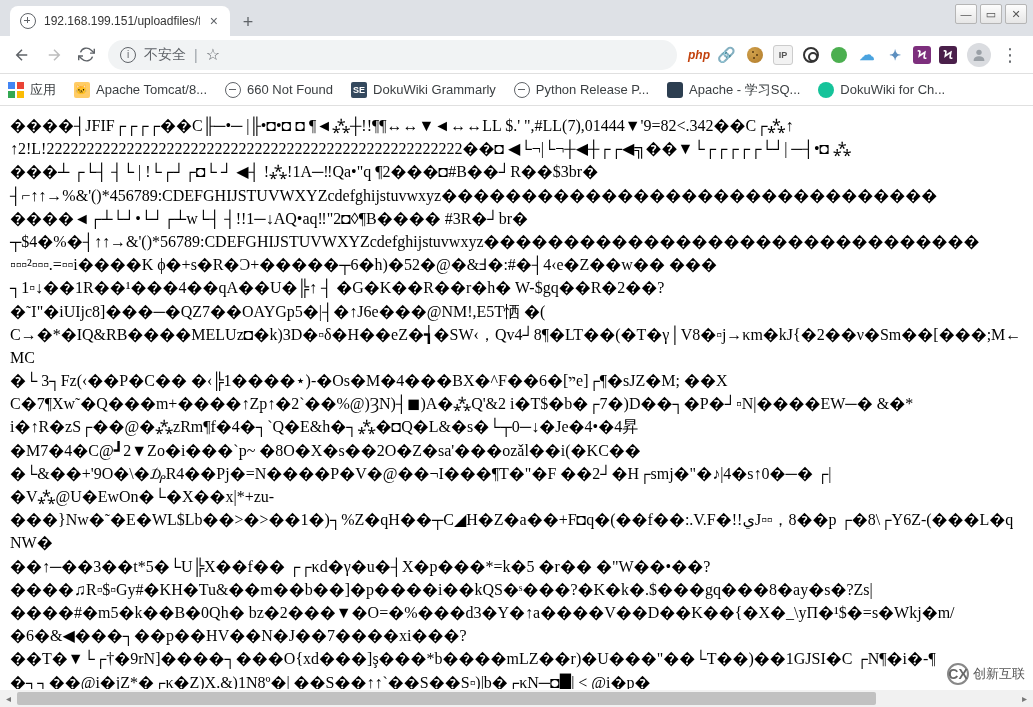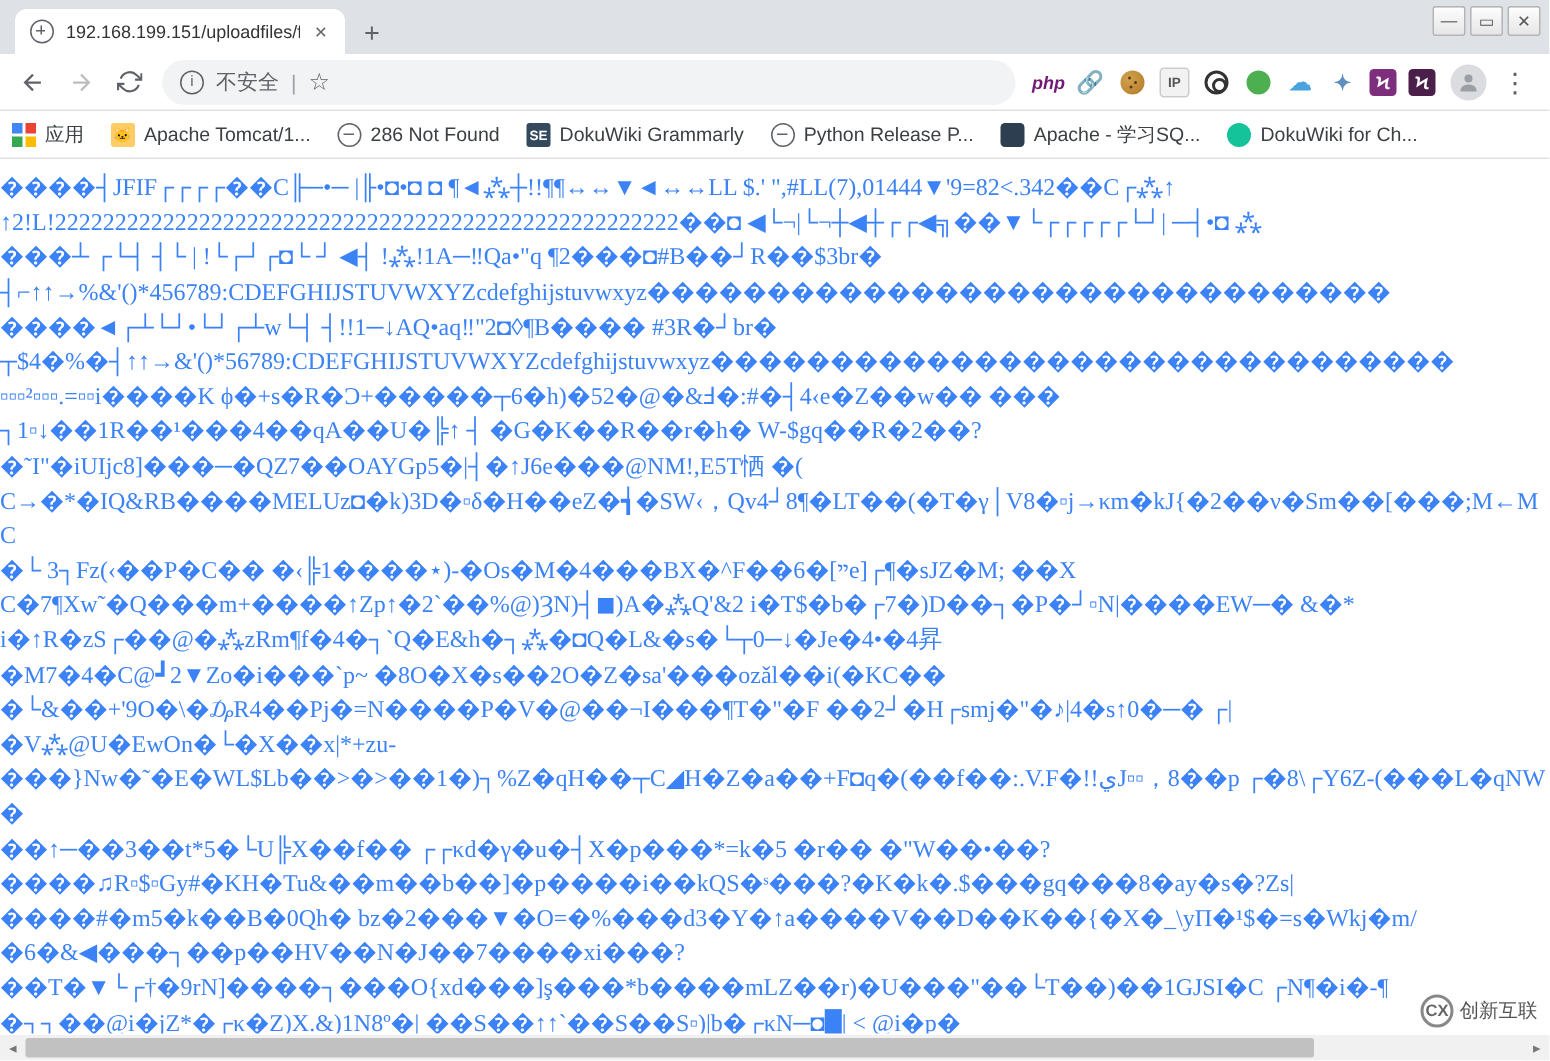--- a/index.html
+++ b/index.html
@@ -25,21 +25,21 @@
 .tb-btn.disabled { color: #bdbdbd; }
 .omnibox { flex: 1; height: 30px; background: #f1f3f4; border-radius: 15px; display: flex; align-items: center; padding: 0 12px; gap: 8px; margin: 0 8px 0 4px; font-size: 14px; color: #202124; }
 .omni-info { width: 16px; height: 16px; border: 1.5px solid #5f6368; border-radius: 50%; display: inline-flex; align-items: center; justify-content: center; font-size: 10px; color: #5f6368; flex-shrink: 0; }
 .omni-insecure { color: #5f6368; font-size: 14px; text-align: center; }
 .omni-sep { color: #9aa0a6; }
 .omni-url { overflow: hidden; white-space: nowrap; text-overflow: ellipsis; flex: 1; }
 .omni-star { color: #5f6368; font-size: 16px; cursor: pointer; }
 
 .ext-row { display: flex; align-items: center; gap: 8px; }
 .ext-icon { width: 20px; height: 20px; display: flex; align-items: center; justify-content: center; font-size: 11px; font-weight: bold; border-radius: 3px; }
-.ext-php { color: #701a75; font-size: 12px; font-style: italic; font-weight: bold; }
+.ext-php { color: #c2410c; font-size: 12px; font-style: italic; font-weight: bold; }
 .ext-link { color: #9aa0a6; font-size: 15px; }
 .ext-cookie { background: radial-gradient(circle at 35% 35%, #d2a24c, #b07a2a); border-radius: 50%; width: 16px; height: 16px; position:relative; }
 .ext-cookie::after{content:"";position:absolute;width:2px;height:2px;background:#5a3b12;border-radius:50%;top:4px;left:5px;box-shadow:4px 3px 0 #5a3b12,1px 6px 0 #5a3b12;}
 .ext-ip { background: #f2f2f2; color: #555; border: 1px solid #ccc; font-size: 9px; padding:1px 2px; border-radius:3px;text-align:center;}
 .ext-target { width:16px;height:16px;border:2px solid #333;border-radius:50%;position:relative;}
 .ext-target::after{content:"";position:absolute;top:3px;left:3px;width:6px;height:6px;border:2px solid #333;border-radius:50%;}
 .ext-green { width:16px;height:16px;background:#4caf50;border-radius:50%; }
 .ext-cloud { color:#4aa3df;font-size:15px; }
 .ext-bird { color:#5d8fbf;font-size:14px; }
 .ext-s1 { background:#7d2f7d;color:#fff;width:18px;height:18px;font-size:12px;}
@@ -57,32 +57,32 @@
 .bk-apps span:nth-child(4){background:#fbbc05;}
 .bk-ico { width:16px;height:16px;display:inline-flex;align-items:center;justify-content:center;font-size:12px;border-radius:2px;}
 .bk-tomcat{background:#ffcc66;color:#333;font-size:10px;}
 .bk-globe{border:1.5px solid #5f6368;border-radius:50%;position:relative;}
 .bk-globe::before{content:"";position:absolute;left:3px;top:6px;width:7px;border-top:1.5px solid #5f6368;}
 .bk-se{background:#34495e;color:#fff;font-size:9px;font-weight:bold;}
 .bk-sql{background:#2c3e50;border-radius:3px;}
 .bk-gram{background:#15c39a;border-radius:50%;}
 
 
-.content { position: absolute; top: 106px; left: 0; right: 0; bottom: 18px; overflow: hidden; padding: 8px 0; font-family: "Times New Roman", serif; font-size: 16px; line-height: 1.45; color: #3b82f6; white-space: pre-wrap; word-break: break-all; }
+.content { position: absolute; top: 106px; left: 0; right: 0; bottom: 18px; overflow: hidden; padding: 8px 10px; font-family: "Times New Roman", serif; font-size: 16px; line-height: 1.45; color: #000000; white-space: pre-wrap; word-break: break-all; }
 .content .line { display:block; }
 
 
 .hscroll { position: absolute; bottom: 0; left: 0; right: 0; height: 17px; background: #f1f1f1; display:flex;align-items:center; }
 .hscroll .arrow { width:17px;height:17px;display:flex;align-items:center;justify-content:center;color:#777;font-size:10px;background:#f1f1f1;}
 .hscroll .track { flex:1;height:100%;position:relative; }
 .hscroll .thumb { position:absolute;left:0;top:2px;height:13px;width:86%;background:#c1c1c1;border-radius:2px; }
 
 
 .watermark { position:absolute; right:4px; bottom:20px; display:flex;align-items:center;gap:4px;font-size:13px;color:#555;font-family:Arial,sans-serif;background:rgba(255,255,255,0.6);padding:2px 4px;}
-.wm-logo{width:22px;height:22px;border:2px solid #888;border-radius:50%;display:flex;align-items:center;justify-content:center;font-size:11px;font-weight:bold;color:#666;}
+.wm-logo{width:22px;height:22px;border:2px solid #888;border-radius:50%;display:flex;align-items:center;justify-content:center;font-size:14px;font-weight:bold;color:#666;}
 </style>
 </head>
 <body>
 
 <div class="window-controls">
   <div class="win-btn">—</div>
   <div class="win-btn">▭</div>
   <div class="win-btn">✕</div>
 </div>
 
@@ -152,25 +152,25 @@
     <span class="bk-apps">
         <span></span>
         <span></span>
         <span></span>
         <span></span>
       </span>
     <span>应用</span>
   </div>
   <div class="bk-item">
     <span class="bk-ico bk-tomcat">🐱</span>
-    <span>Apache Tomcat/1...</span>
+    <span>Apache Tomcat/8...</span>
   </div>
   <div class="bk-item">
     <span class="bk-ico bk-globe"></span>
-    <span>286 Not Found</span>
+    <span>660 Not Found</span>
   </div>
   <div class="bk-item">
     <span class="bk-ico bk-se">SE</span>
     <span>DokuWiki Grammarly</span>
   </div>
   <div class="bk-item">
     <span class="bk-ico bk-globe"></span>
     <span>Python Release P...</span>
   </div>
   <div class="bk-item">

